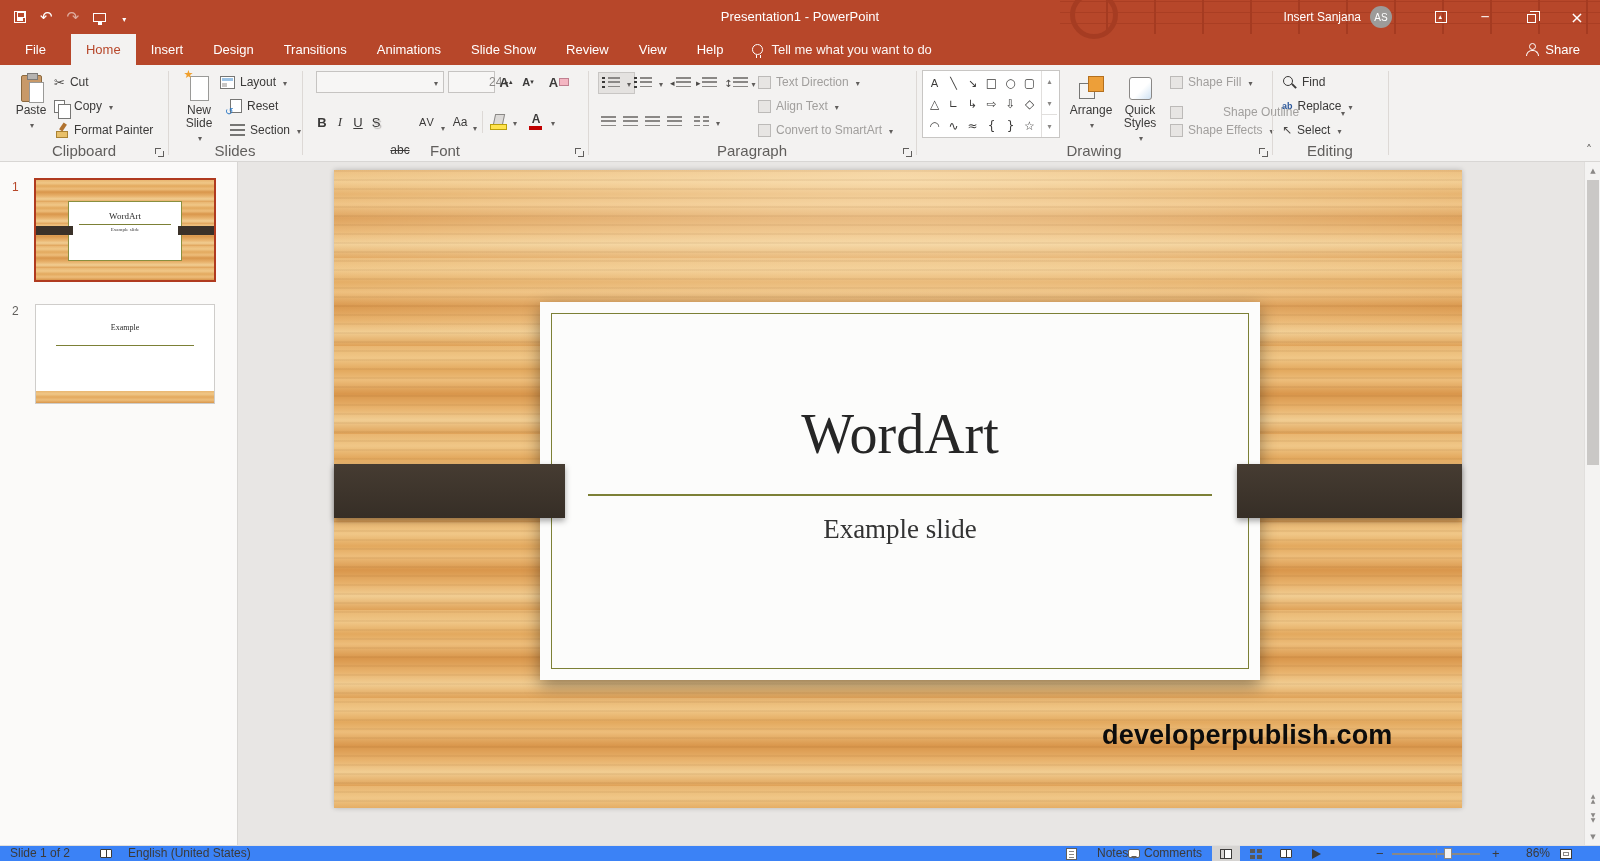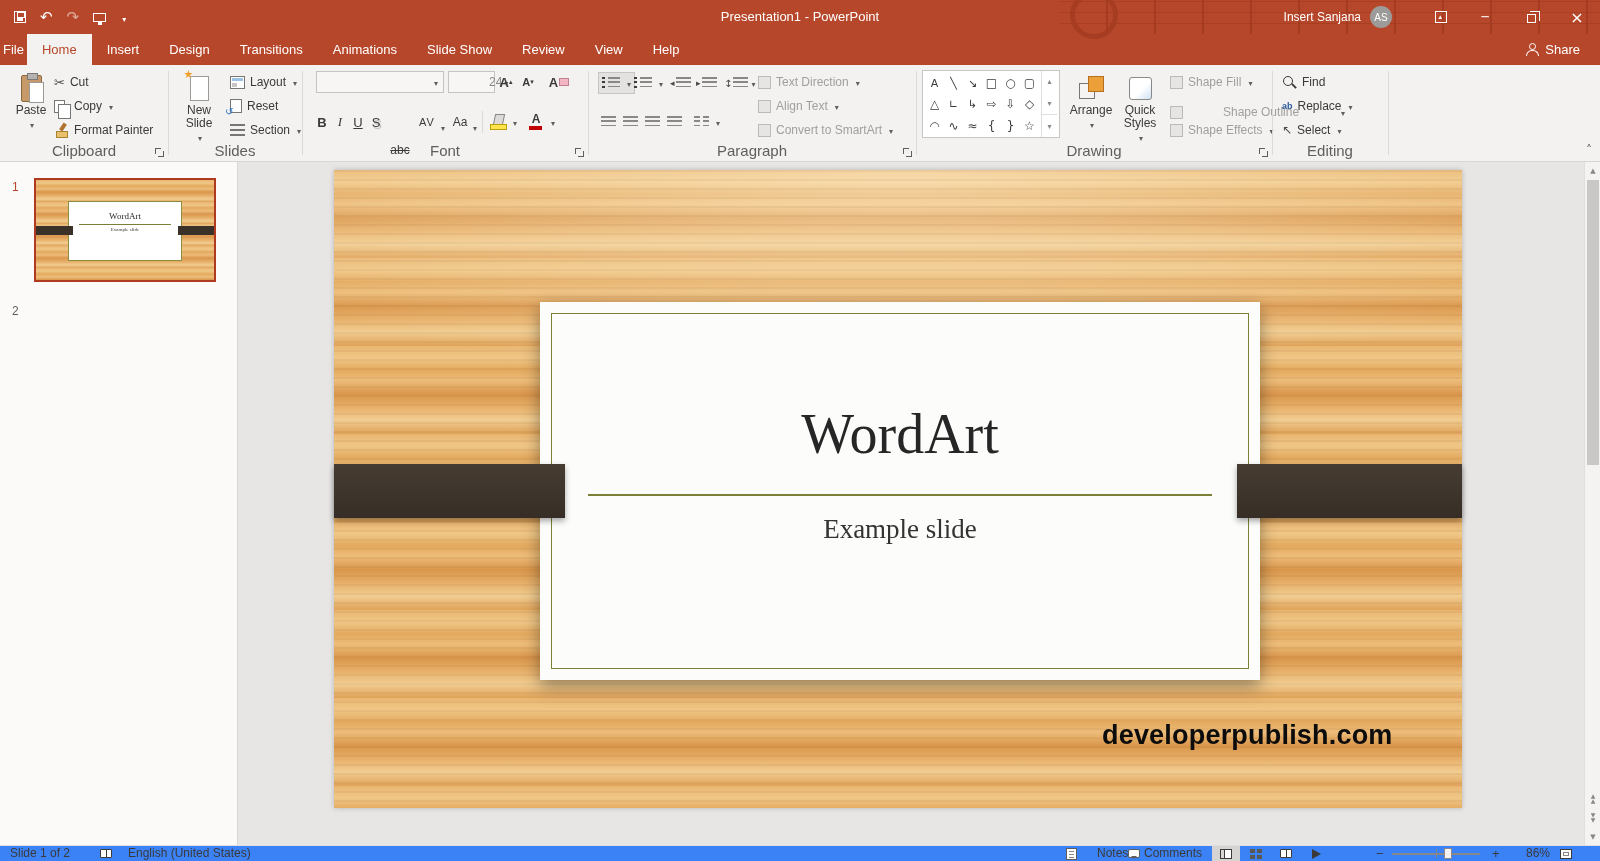--- a/index.html
+++ b/index.html
@@ -74,21 +74,21 @@
   .gx-rbr::after  { content:"}"; font-size:12px; }
   .gx-star::after { content:"☆"; font-size:12px; }
   .cr::after { content:"▾"; font-size:8px; color:#605e5c; margin-left:2px; font-family:"DejaVu Sans",sans-serif; }
   .dbl::before, .dbl::after { display:block; line-height:5px; font-size:6px; color:#8a8886; font-family:"DejaVu Sans",sans-serif; text-align:center; }
   .dbl-up::before, .dbl-up::after { content:"▲"; }
   .dbl-dn::before, .dbl-dn::after { content:"▼"; }
 
   
   .tabrow { position:absolute; left:0; top:34px; width:100%; height:31px; background:#b7472a; display:flex; align-items:stretch; color:#fff; font-size:13px; z-index:30; }
   .tab { display:flex; align-items:center; padding:0 15px; white-space:nowrap; }
-  .tab.file { padding:0 3px; }
+  .tab.file { padding:0 25px; }
   .tab.active { background:#f3f2f1; color:#b7472a; }
   .tellme { display:flex; align-items:center; gap:8px; margin-left:14px; color:rgba(255,255,255,.95); }
   .share { display:flex; align-items:center; gap:7px; margin-left:auto; padding-right:20px; }
 
   
   .ribbon { position:absolute; left:0; top:65px; width:100%; height:97px; background:#f3f2f1; border-bottom:1px solid #d8d6d4; z-index:20; }
   .group { position:absolute; top:0; height:96px; }
   .gl { position:absolute; left:0; right:0; bottom:2px; text-align:center; font-size:15px; color:#605e5c; white-space:nowrap; }
   .gsep { position:absolute; top:6px; bottom:6px; width:1px; background:#ddd9d6; }
   .launcher { position:absolute; right:4px; bottom:4px; width:9px; height:9px; }
@@ -267,20 +267,24 @@
     <div class="tab file">File</div>
     <div class="tab active">Home</div>
     <div class="tab">Insert</div>
     <div class="tab">Design</div>
     <div class="tab">Transitions</div>
     <div class="tab">Animations</div>
     <div class="tab">Slide Show</div>
     <div class="tab">Review</div>
     <div class="tab">View</div>
     <div class="tab">Help</div>
+    <div class="tellme">
+      <span class="i-bulb"></span>
+      <span>Tell me what you want to do</span>
+    </div>
     <div class="share">
       <span class="i-person"></span>
       <span>Share</span>
     </div>
   </div>
 
   <div class="ribbon">
 
     <div class="group" style="left:0;width:168px;">
       <div class="bigbtn" style="left:8px;">
@@ -309,21 +313,21 @@
     <div class="gsep" style="left:168px;"></div>
 
     <div class="group" style="left:168px;width:134px;">
       <div class="bigbtn" style="left:8px;">
         <span class="bb-icon">
             <span class="i-newslide"></span>
           </span>
         <span class="bb-label">New Slide</span>
         <span class="cr"></span>
       </div>
-      <div class="sbtn" style="left:62px;top:6px;">
+      <div class="sbtn" style="left:52px;top:6px;">
         <span class="i-layout"></span>
         <span>Layout</span>
         <span class="cr"></span>
       </div>
       <div class="sbtn" style="left:62px;top:30px;">
         <span class="i-reset"></span>
         <span>Reset</span>
       </div>
       <div class="sbtn" style="left:62px;top:54px;">
         <span class="i-section"></span>
@@ -499,20 +503,25 @@
     <div class="thumb sel wood-sm" style="top:18px;height:100px;">
       <div class="mini-card">
         <div class="mini-title">WordArt</div>
         <div class="mini-line"></div>
         <div class="mini-sub">Example slide</div>
       </div>
       <span class="mini-bar" style="left:0;width:37px;"></span>
       <span class="mini-bar" style="right:0;width:36px;"></span>
     </div>
     <span class="tnum" style="top:142px;color:#605e5c;">2</span>
+    <div class="thumb unsel" style="top:143px;height:98px;background:#fff;">
+      <div class="mini-title2">Example</div>
+      <div class="mini-line2"></div>
+      <div class="mini-woodstrip wood-sm"></div>
+    </div>
   </div>
 
   <div class="main">
     <div class="slide wood">
       <div class="banner l"></div>
       <div class="banner r"></div>
       <div class="card">
         <div class="s-title">WordArt</div>
         <div class="s-line"></div>
         <div class="s-sub">Example slide</div>

